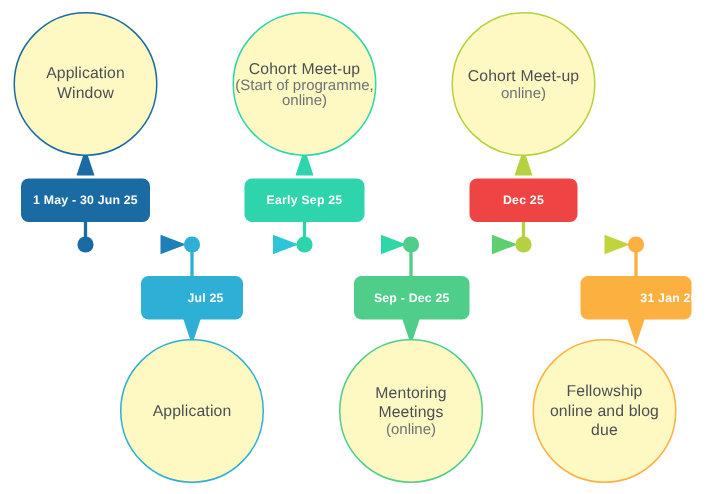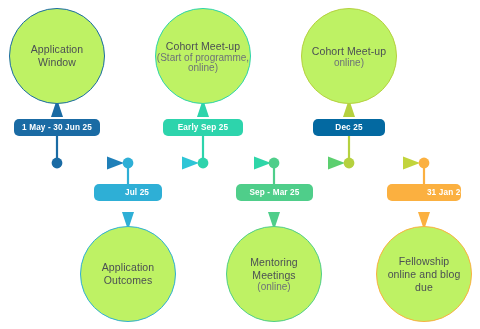--- a/index.html
+++ b/index.html
@@ -33,21 +33,21 @@
     position: absolute;
   }
   .balloon .circle {
     position: absolute;
     left: 0;
     top: 0;
     box-sizing: border-box;
     border-radius: 50%;
     border-style: solid;
     border-width: 1.6px;
-    background: #bef264;
+    background: #fef9c3;
     display: flex;
     flex-direction: column;
     align-items: center;
     justify-content: center;
     text-align: center;
   }
   .balloon .ttl {
     color: #4b4f54;
     font-size: 10.5px;
     line-height: 13px;
@@ -56,21 +56,21 @@
   .balloon .sub {
     color: #6d7278;
     font-size: 10px;
     line-height: 9.6px;
   }
 
   
   .pill {
     position: absolute;
     box-sizing: border-box;
-    height: 17px;
+    height: 29px;
     border-radius: 5px;
     color: #ffffff;
     font-size: 8.2px;
     font-weight: bold;
     letter-spacing: .15px;
     display: flex;
     align-items: center;
     justify-content: center;
     white-space: nowrap;
   }
@@ -167,45 +167,44 @@
   <div class="balloon" style="left:301px; top:8px; width:96px; height:96px;">
     <div class="circle" style="width:96px; height:96px; border-color:#b5d13f;">
       <div class="ttl">Cohort Meet-up</div>
       <div class="sub">online)</div>
     </div>
   </div>
 
   <div class="balloon" style="left:80px; top:226px; width:96px; height:96px;">
     <div class="circle" style="width:96px; height:96px; border-color:#2eafd6;">
       <div class="ttl">Application</div>
-      <div class="ttl">Outcomes</div>
     </div>
   </div>
 
   <div class="balloon" style="left:226px; top:226px; width:96px; height:96px;">
     <div class="circle" style="width:96px; height:96px; border-color:#4fce8a;">
       <div class="ttl">Mentoring</div>
       <div class="ttl">Meetings</div>
       <div class="sub">(online)</div>
     </div>
   </div>
 
-  <div class="balloon" style="left:376px; top:226px; width:96px; height:96px;">
+  <div class="balloon" style="left:355px; top:226px; width:96px; height:96px;">
     <div class="circle" style="width:96px; height:96px; border-color:#fbb040;">
       <div class="ttl">Fellowship</div>
       <div class="ttl">online and blog</div>
       <div class="ttl">due</div>
     </div>
   </div>
 
   <div class="pill" style="left:14px; top:119px; width:86px; background:#1a6ba4;">1 May - 30 Jun 25</div>
 
   <div class="pill" style="left:163px; top:119px; width:80px; background:#2dd4ac;">Early Sep 25</div>
 
-  <div class="pill" style="left:313px; top:119px; width:72px; background:#0369a1;">Dec 25</div>
+  <div class="pill" style="left:313px; top:119px; width:72px; background:#ef4444;">Dec 25</div>
 
   <div class="pill" style="left:94px; top:184px; width:68px; background:#2eafd6;padding-left:18px;">Jul 25</div>
 
-  <div class="pill" style="left:236px; top:184px; width:77px; background:#4fce8a;">Sep - Mar 25</div>
+  <div class="pill" style="left:236px; top:184px; width:77px; background:#4fce8a;">Sep - Dec 25</div>
 
   <div class="pill" style="left:387px; top:184px; width:74px; background:#fbb040;padding-left:44px;">31 Jan 26</div>
 
 </div>
 
 </body></html>

